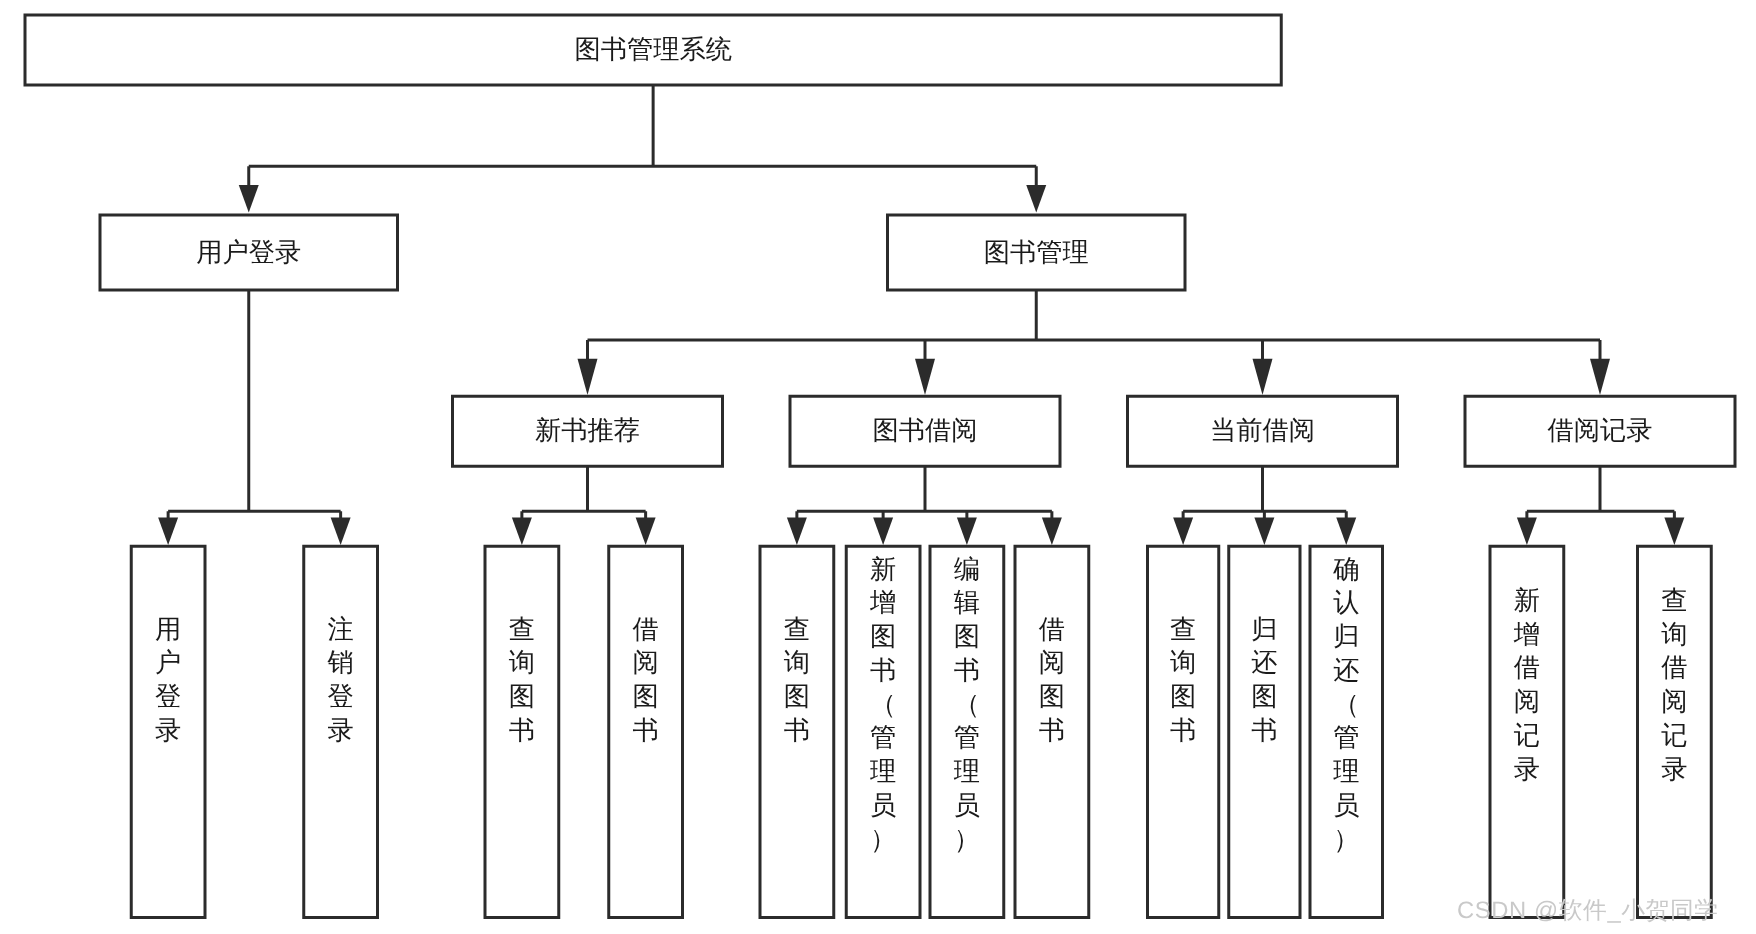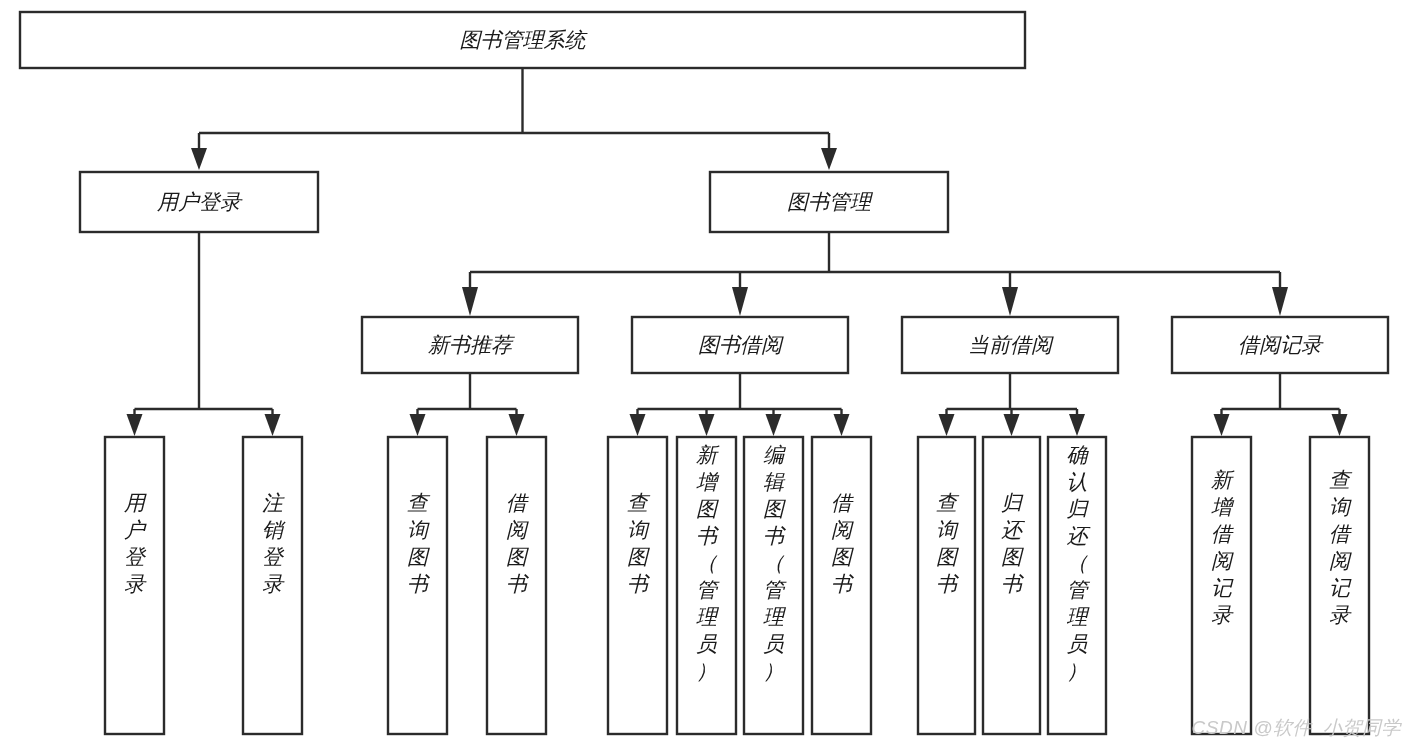--- a/index.html
+++ b/index.html
@@ -11,21 +11,20 @@
     width: 1405px;
     height: 747px;
     font-family: "Liberation Sans", "DejaVu Sans", sans-serif;
     overflow: hidden;
   }
   #diagram-root {
     position: relative;
     width: 1405px;
     height: 747px;
     background: #ffffff;
-    font-style: italic;
   }
   svg.flow {
     position: absolute;
     left: 0;
     top: 0;
     width: 1405px;
     height: 747px;
     display: block;
   }
   .box-rect {
@@ -51,21 +50,21 @@
     dominant-baseline: middle;
   }
   .node-label-v {
     font-family: "Liberation Sans", "DejaVu Sans", sans-serif;
     font-size: 21px;
     fill: #1a1a1a;
     text-anchor: middle;
   }
   .watermark {
     position: absolute;
-    right: 4px;
+    right: 30px;
     bottom: 6px;
     font-family: "Liberation Sans", "DejaVu Sans", sans-serif;
     font-size: 19px;
     color: #c9c9c9;
     white-space: nowrap;
     letter-spacing: 0.5px;
     user-select: none;
   }
 </style>
 </head>

